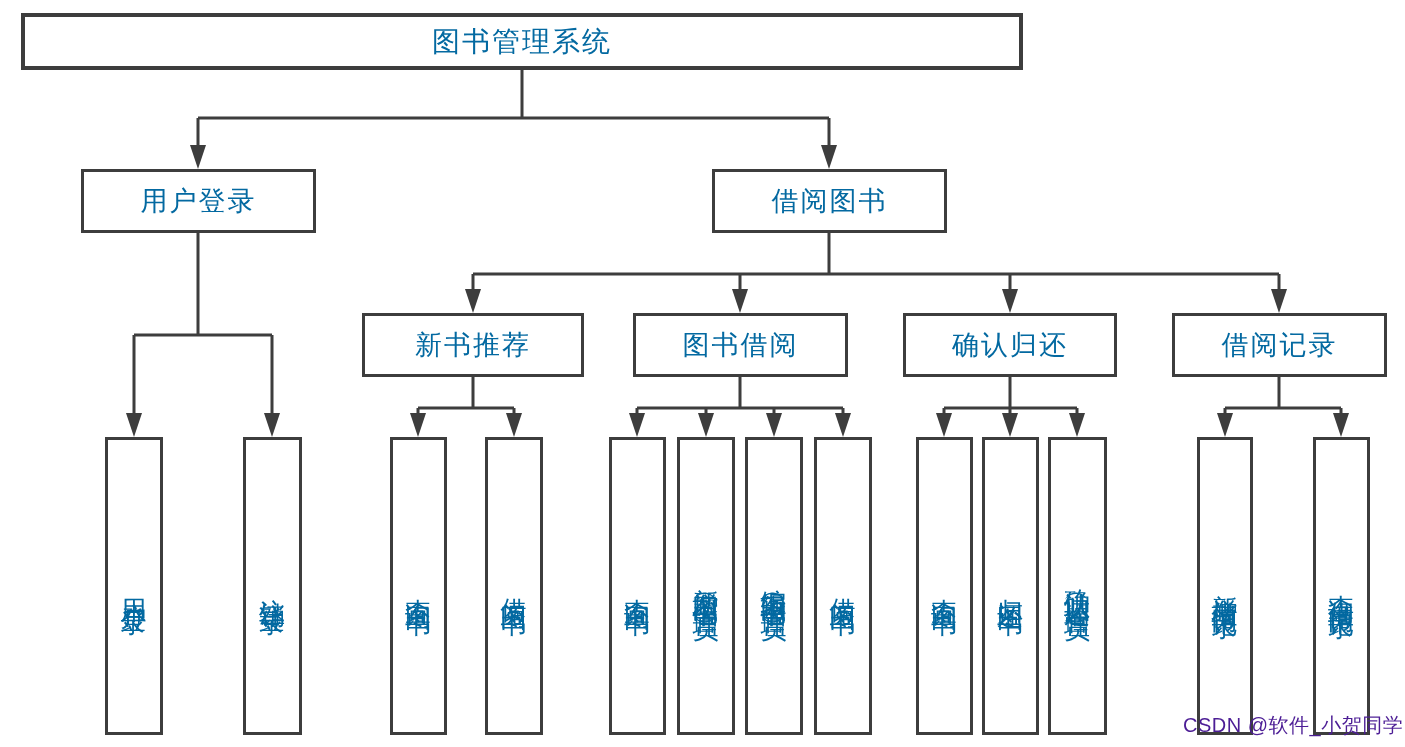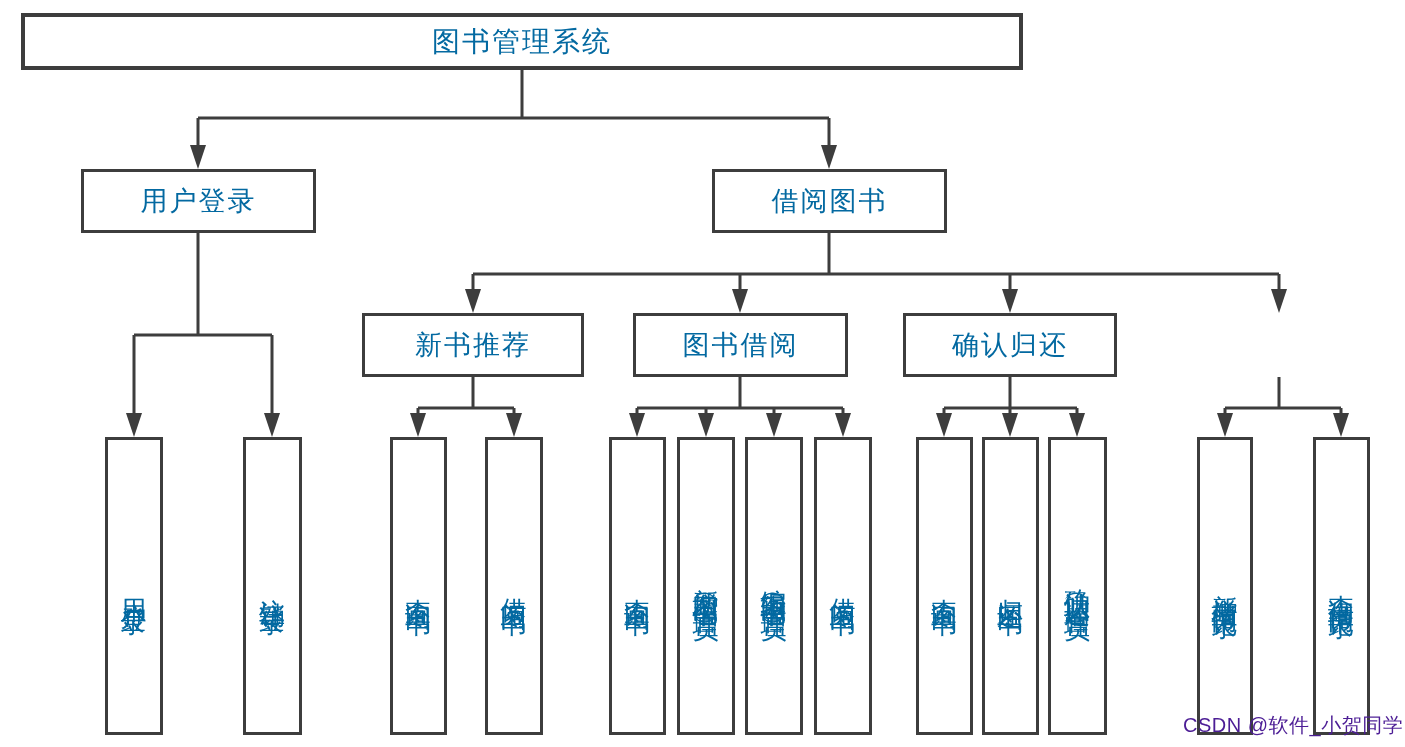--- a/index.html
+++ b/index.html
@@ -112,20 +112,23 @@
 
   <div id="n-new-rec" class="node node-h">
     <span>新书推荐</span>
   </div>
   <div id="n-borrow" class="node node-h">
     <span>图书借阅</span>
   </div>
   <div id="n-current" class="node node-h">
     <span>确认归还</span>
   </div>
+  <div id="n-records" class="node node-h">
+    <span>借阅记录</span>
+  </div>
 
   <div id="n-login" class="node node-v">
     <span class="vtext">用户登录</span>
   </div>
   <div id="n-logout" class="node node-v">
     <span class="vtext">注销登录</span>
   </div>
 
   <div id="n-nr1" class="node node-v">
     <span class="vtext">查询图书</span>

